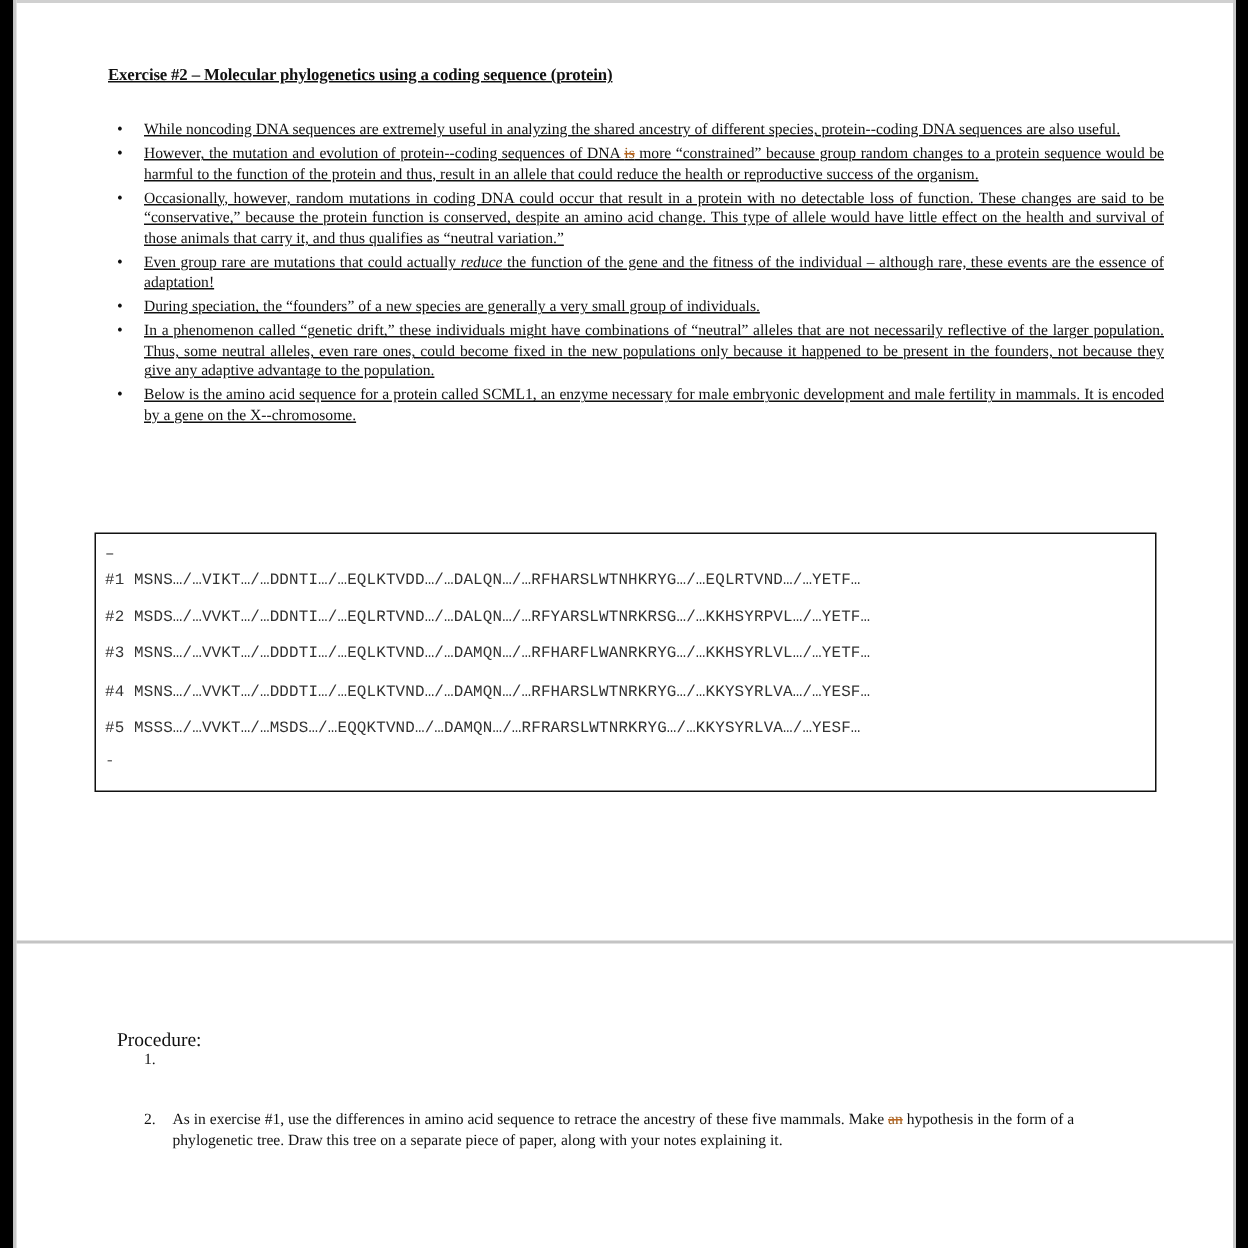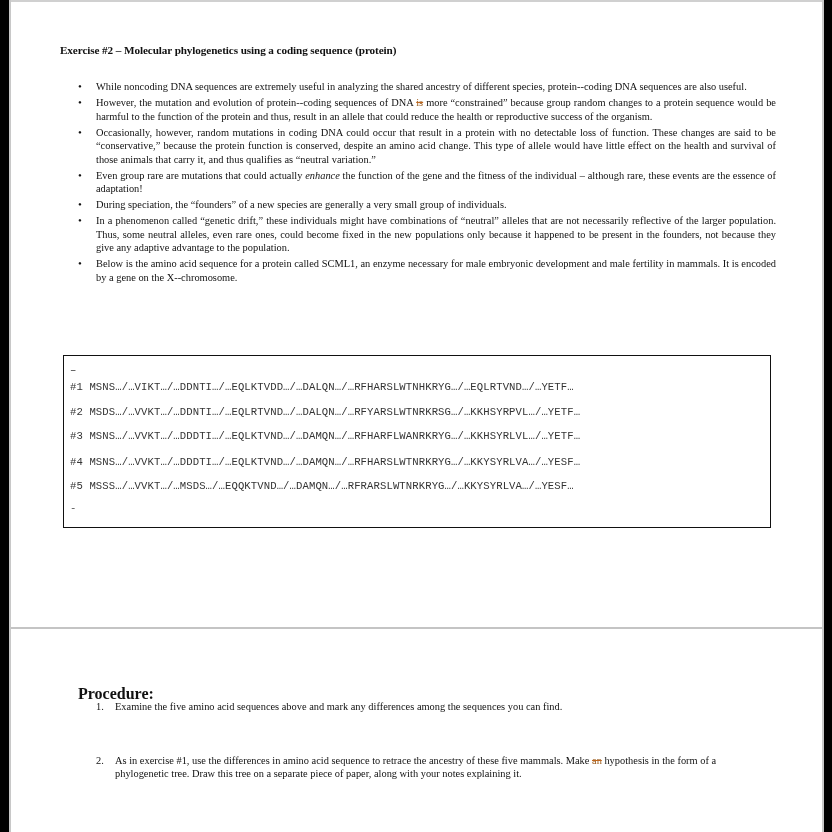--- a/index.html
+++ b/index.html
@@ -14,52 +14,53 @@
   .page {
     position: absolute; left: 9px; top: 0; width: 815px; height: 832px;
     background: #fff;
     border-left: 2px solid #c8c8c8; border-right: 2px solid #c8c8c8;
     box-sizing: border-box;
   }
   .page-top-line { position: absolute; left: 11px; right: 10px; top: 0; height: 2px; background: #d0d0d0; }
   .page-break { position: absolute; left: 11px; right: 10px; top: 627px; height: 2px; background: #c4c4c4; }
 
   .title {
-    position: absolute; left: 60px; top: 44px;
-    font-size: 11.2px; font-weight: bold; 
+    position: absolute; left: 72px; top: 44px;
+    font-size: 11.2px; font-weight: bold; text-decoration: underline;
     letter-spacing: -0.1px;
   }
   ul.bullets {
     position: absolute; left: 78px; top: 80px; width: 698px;
     margin: 0; padding: 0; list-style: none;
     font-size: 10.4px; line-height: 13.6px;
   }
   ul.bullets li {
     position: relative; padding-left: 18px; margin-bottom: 2.4px;
     text-align: justify;
+    text-decoration: underline;
   }
   ul.bullets li::before {
     content: "\2022"; position: absolute; left: 0; top: 0; font-size: 11px;
   }
   .mark { color: #9a5a1a; text-decoration: line-through; text-decoration-color: #c0671e; margin-top: 36px; }
   .mark-box { display: inline-block; width: 11px; height: 9px; border-bottom: 2px double #c0671e; vertical-align: -1px; color:#a05520; font-size:8px; line-height:8px; text-align:center;}
 
   .seq-box {
     position: absolute; left: 63px; top: 355px; width: 708px; height: 173px;
     border: 1.5px solid #111; box-sizing: border-box;
     font-family: "Liberation Mono", "DejaVu Sans Mono", monospace;
     font-size: 10.6px; color: #333;
   }
   .seq-dash-top { position: absolute; left: 6px; top: 8px; }
   .seq-row { position: absolute; left: 6px; white-space: pre; letter-spacing: 0.1px; }
   .seq-dash-bot { position: absolute; left: 6px; top: 146px; color: #555; }
 
   .proc-title {
     position: absolute; left: 78px; top: 685px;
-    font-size: 16px; font-weight: bold;
+    font-size: 13px; font-weight: normal;
   }
   ol.steps {
     position: absolute; left: 96px; top: 700px; width: 670px;
     margin: 0; padding: 0; list-style: none;
     font-size: 10.4px; line-height: 13.6px;
   }
   ol.steps li { position: relative; padding-left: 19px; }
   ol.steps li .num { position: absolute; left: 0; top: 0; }
   ol.steps li.step2 { margin-top: 40px; }
 </style>
@@ -71,33 +72,33 @@
 <div class="page"></div>
 <div class="page-top-line"></div>
 <div class="page-break"></div>
 
 <div class="title">Exercise #2 – Molecular phylogenetics using a coding sequence (protein)</div>
 
 <ul class="bullets">
   <li><span>While noncoding DNA sequences are extremely useful in analyzing the shared ancestry of different species, protein--coding DNA sequences are also useful.</span></li>
   <li><span>However, the mutation and evolution of protein--coding sequences of DNA </span><span class="mark">is</span><span> more “constrained” because group random changes to a protein sequence would be harmful to the function of the protein and thus, result in an allele that could reduce the health or reproductive success of the organism.</span></li>
   <li><span>Occasionally, however, random mutations in coding DNA could occur that result in a protein with no detectable loss of function.  These changes are said to be “conservative,” because the protein function is conserved, despite an amino acid change.  This type of allele would have little effect on the health and survival of those animals that carry it, and thus qualifies as “neutral variation.”</span></li>
-  <li><span>Even group rare are mutations that could actually </span><em>enhance</em><span> the function of the gene and the fitness of the individual – although rare, these events are the essence of adaptation!</span></li>
+  <li><span>Even group rare are mutations that could actually </span><em>reduce</em><span> the function of the gene and the fitness of the individual – although rare, these events are the essence of adaptation!</span></li>
   <li><span>During speciation, the “founders” of a new species are generally a very small group of individuals.</span></li>
   <li><span>In a phenomenon called “genetic drift,” these individuals might have combinations of “neutral” alleles that are not necessarily reflective of the larger population.  Thus, some neutral alleles, even rare ones, could become fixed in the new populations only because it happened to be present in the founders, not because they give any adaptive advantage to the population.</span></li>
   <li><span>Below is the amino acid sequence for a protein called SCML1, an enzyme necessary for male embryonic development and male fertility in mammals.  It is encoded by a gene on the X--chromosome.</span></li>
 </ul>
 
 <div class="seq-box">
   <div class="seq-dash-top">–</div>
   <div class="seq-row" style="top:25px"><span>#1</span> <span>MSNS…/…VIKT…/…DDNTI…/…EQLKTVDD…/…DALQN…/…RFHARSLWTNHKRYG…/…EQLRTVND…/…YETF…</span></div>
   <div class="seq-row" style="top:50px"><span>#2</span> <span>MSDS…/…VVKT…/…DDNTI…/…EQLRTVND…/…DALQN…/…RFYARSLWTNRKRSG…/…KKHSYRPVL…/…YETF…</span></div>
   <div class="seq-row" style="top:74px"><span>#3</span> <span>MSNS…/…VVKT…/…DDDTI…/…EQLKTVND…/…DAMQN…/…RFHARFLWANRKRYG…/…KKHSYRLVL…/…YETF…</span></div>
   <div class="seq-row" style="top:100px"><span>#4</span> <span>MSNS…/…VVKT…/…DDDTI…/…EQLKTVND…/…DAMQN…/…RFHARSLWTNRKRYG…/…KKYSYRLVA…/…YESF…</span></div>
   <div class="seq-row" style="top:124px"><span>#5</span> <span>MSSS…/…VVKT…/…MSDS…/…EQQKTVND…/…DAMQN…/…RFRARSLWTNRKRYG…/…KKYSYRLVA…/…YESF…</span></div>
   <div class="seq-dash-bot">-</div>
 </div>
 
 <div class="proc-title">Procedure:</div>
 <ol class="steps">
-  <li><span class="num">1.</span><span>Examine the five amino acid sequences above and mark any differences among the sequences you can find.</span></li>
+  <li><span class="num">1.</span></li>
   <li class="step2"><span class="num">2.</span><span>As in exercise #1, use the differences in amino acid sequence to retrace the ancestry of these five mammals.  Make </span><span class="mark">an</span><span> hypothesis in the form of a phylogenetic tree. Draw this tree on a separate piece of paper, along with your notes explaining it.</span></li>
 </ol>
 
 </body></html>

